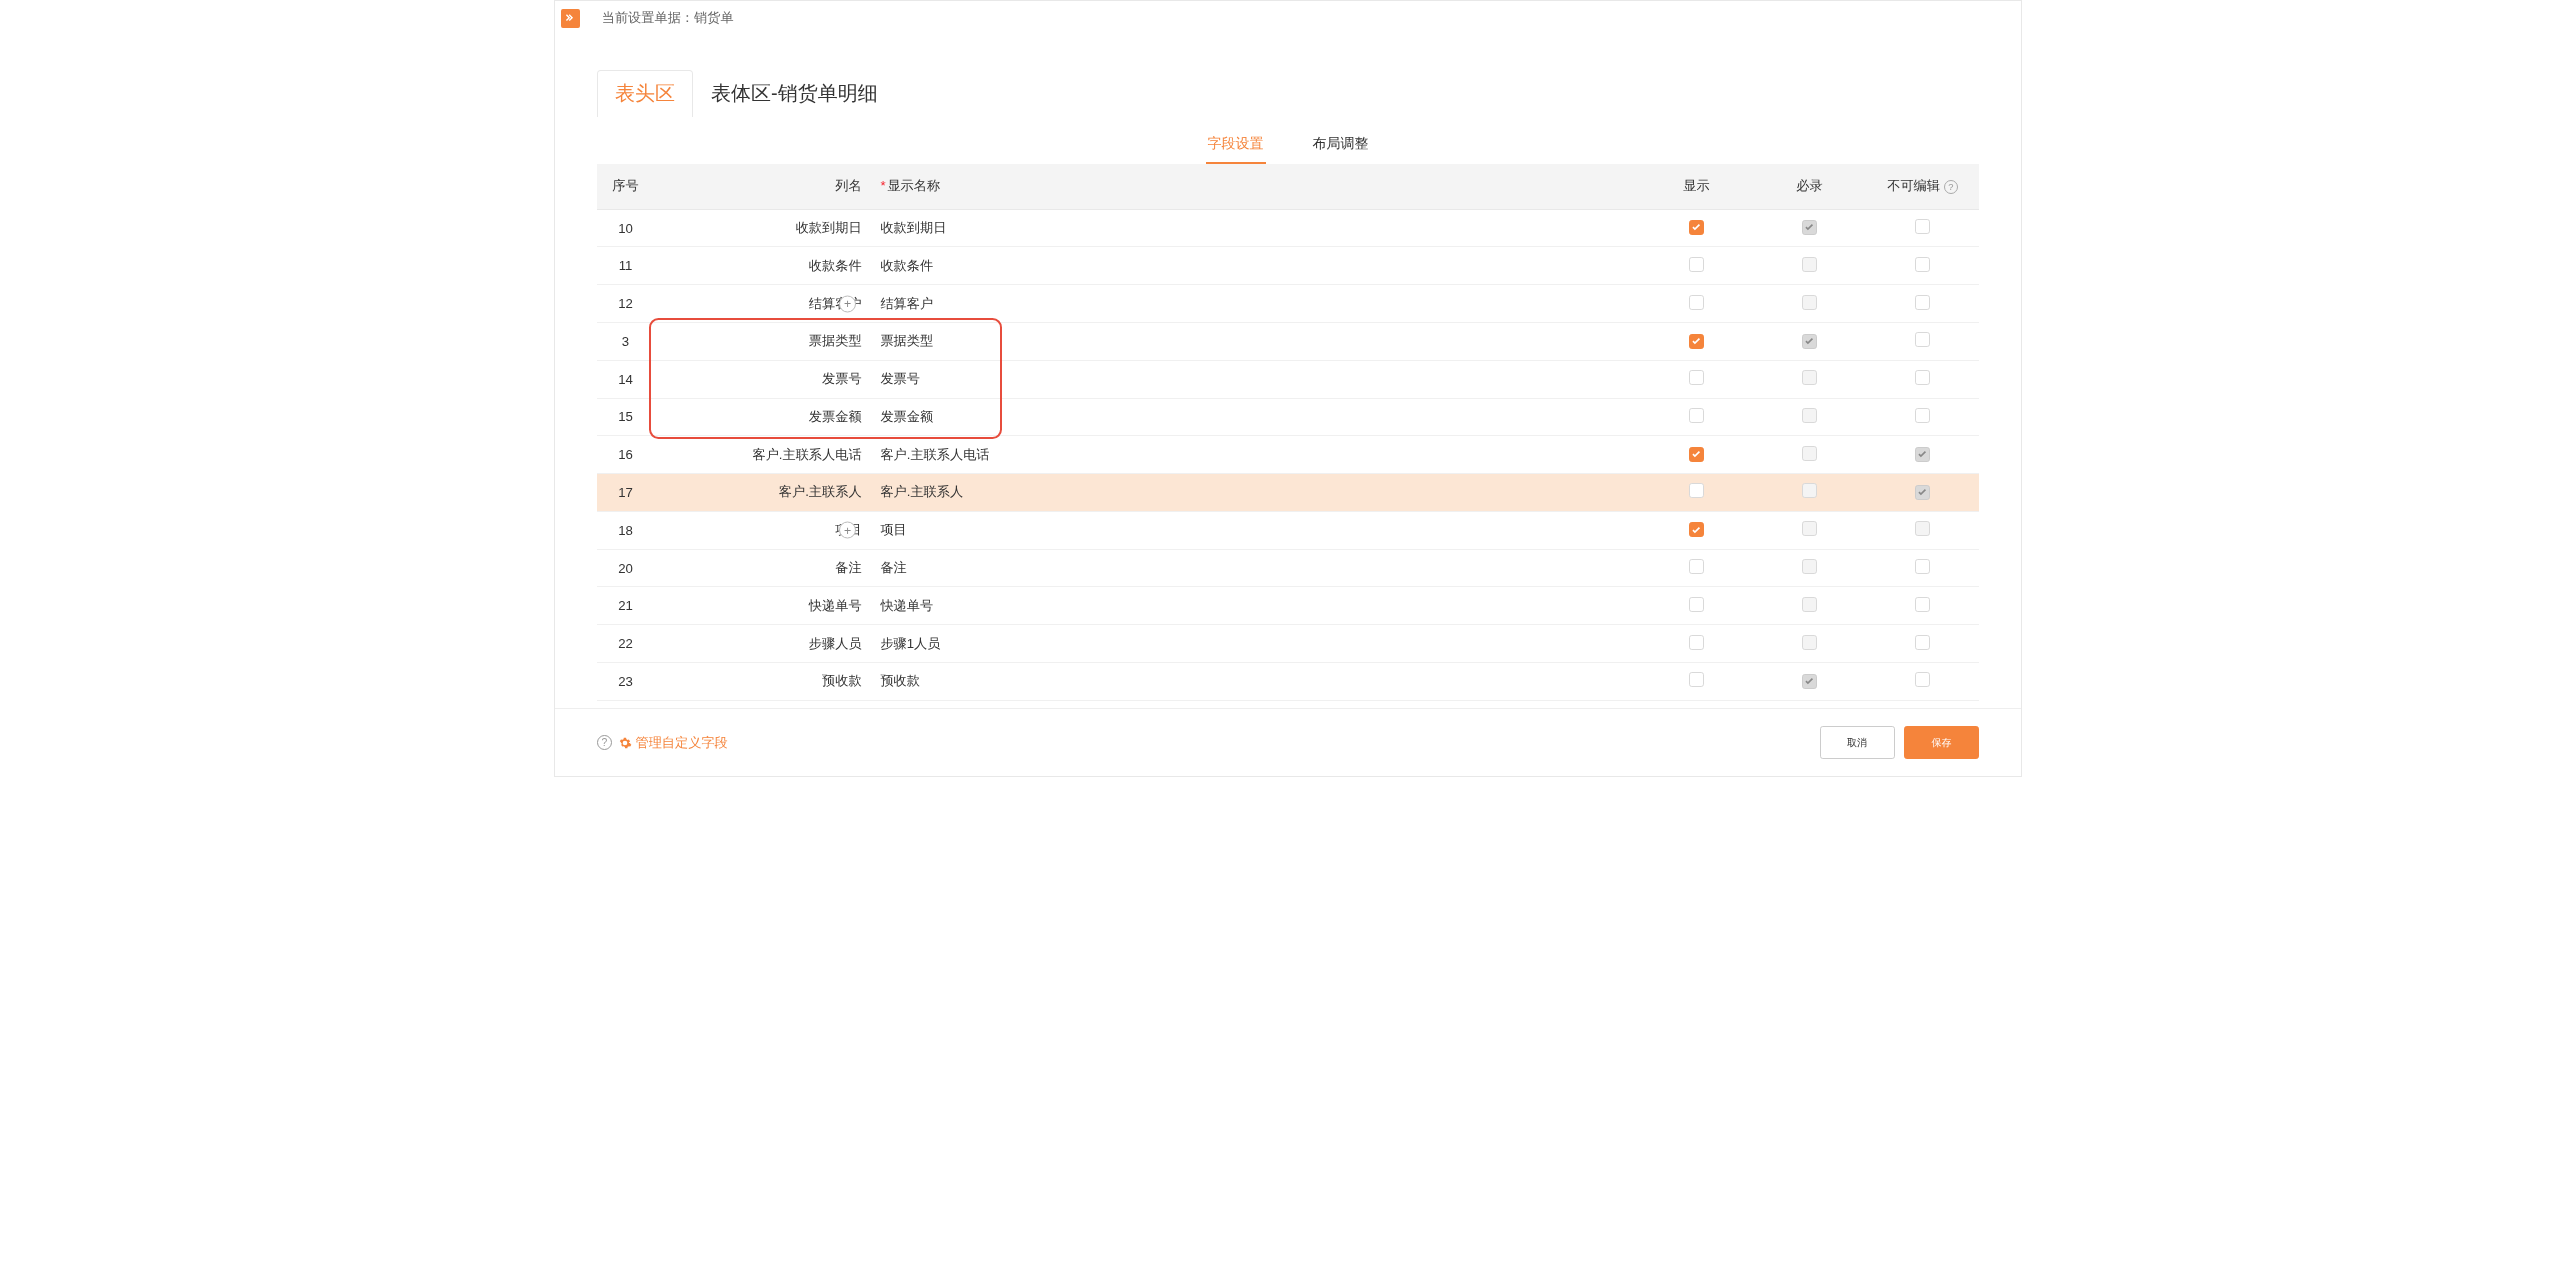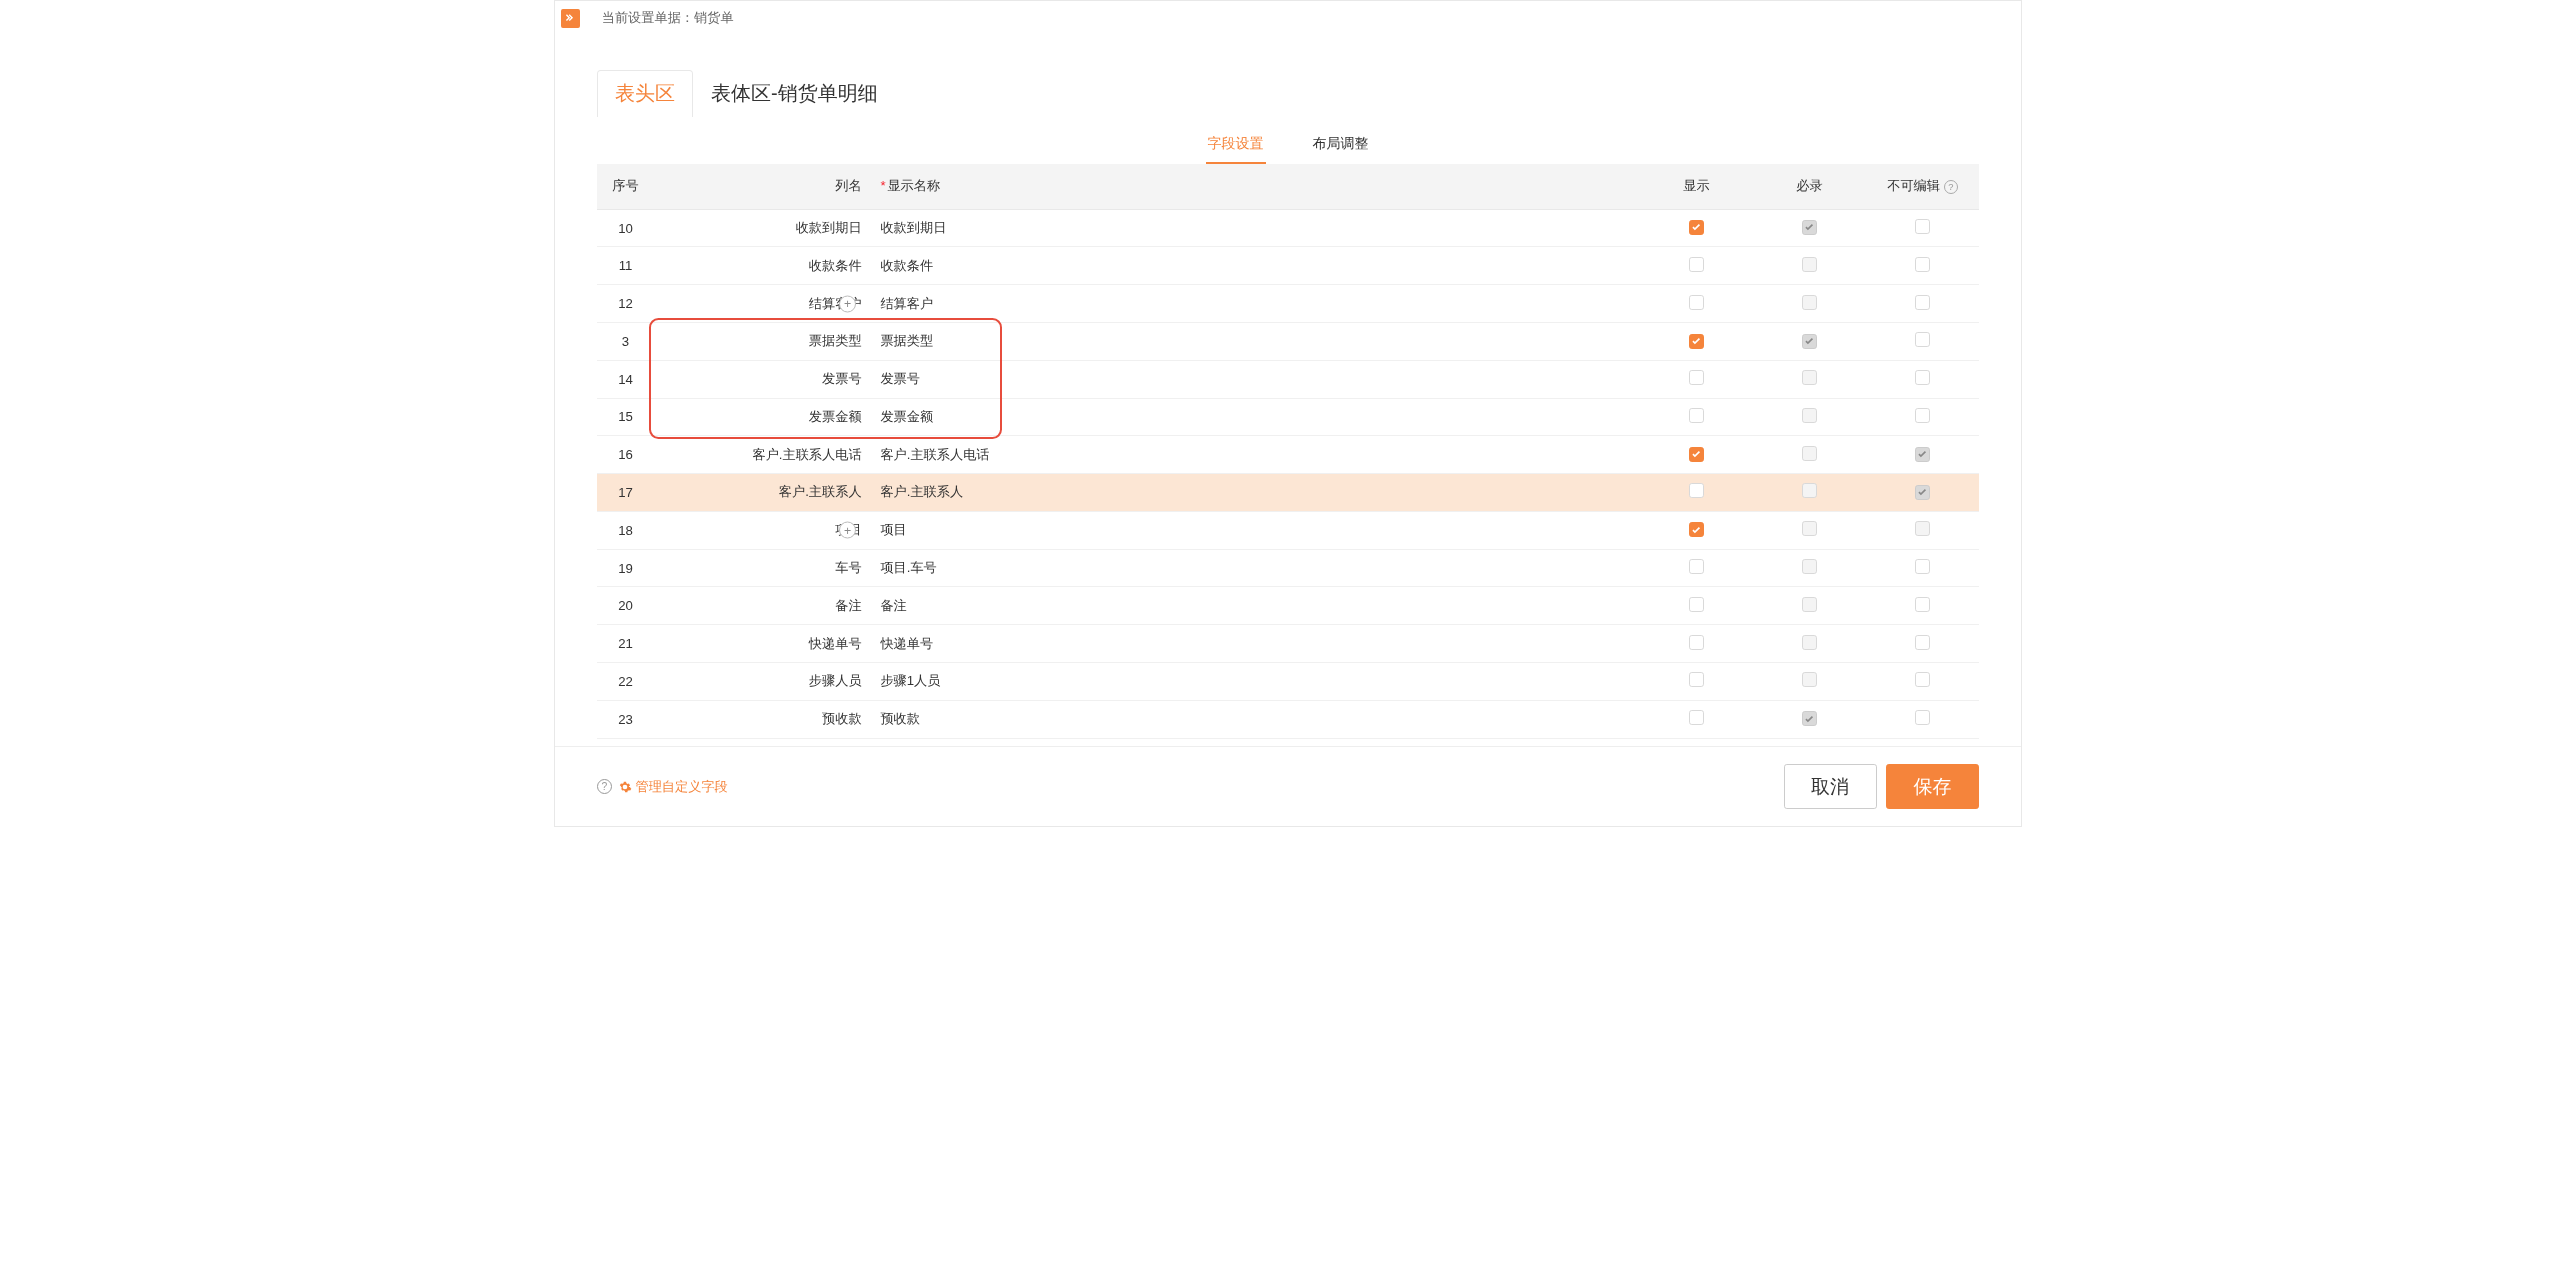--- a/index.html
+++ b/index.html
@@ -42,21 +42,21 @@
 .chk.disabled.checked svg path { stroke: #888; }
 
 .red-box { position: absolute; border: 2.8px solid #e74c3c; border-radius: 9.4px; pointer-events: none; }
 
 .footer { display: flex; align-items: center; padding: 17px 42px; border-top: 0.9px solid #eee; margin-top: 7.6px; }
 .help-icon { width: 15px; height: 15px; border: 0.9px solid #999; border-radius: 50%; display: inline-flex; align-items: center; justify-content: center; font-size: 10.4px; color: #999; margin-right: 5.7px; }
 .gear-icon { color: #f5843b; margin-right: 3.8px; display: inline-flex; }
 .gear-icon svg { width: 14px; height: 14px; }
 .manage-link { color: #f5843b; cursor: pointer; font-size: 13.2px; display: inline-flex; align-items: center; }
 .footer-spacer { flex: 1; }
-.btn { padding: 8.5px 26.5px; border-radius: 2.8px; font-size: 19px; cursor: pointer; margin-left: 9.4px; }
+.btn { padding: 8.5px 26.5px; border-radius: 2.8px; font-size: 10px; cursor: pointer; margin-left: 9.4px; }
 .btn-cancel { border: 0.9px solid #ccc; background: #fff; color: #333; }
 .btn-save { border: 0.9px solid #f5843b; background: #f5843b; color: #fff; }
 
 th .help-q { display: inline-flex; width: 14px; height: 14px; border: 0.9px solid #aaa; border-radius: 50%; align-items: center; justify-content: center; font-size: 9.4px; color: #999; margin-left: 3.8px; }
 </style>
 </head>
 <body>
 
 <div class="page">
 
@@ -189,28 +189,20 @@
             <td class="col-seq">18</td>
             <td class="col-name">项目<span class="plus-btn">+</span></td>
             <td class="col-display">项目</td>
             <td class="col-chk"><span class="chk checked">
                 <svg viewBox="0 0 16 16">
                   <path d="M3 8l3 3 7-7"></path>
                 </svg>
               </span></td>
             <td class="col-chk"><span class="chk disabled"></span></td>
             <td class="col-chk"><span class="chk disabled"></span></td>
-          </tr>
-          <tr>
-            <td class="col-seq">19</td>
-            <td class="col-name">车号</td>
-            <td class="col-display">项目.车号</td>
-            <td class="col-chk"><span class="chk"></span></td>
-            <td class="col-chk"><span class="chk disabled"></span></td>
-            <td class="col-chk"><span class="chk"></span></td>
           </tr>
           <tr>
             <td class="col-seq">20</td>
             <td class="col-name">备注</td>
             <td class="col-display">备注</td>
             <td class="col-chk"><span class="chk"></span></td>
             <td class="col-chk"><span class="chk disabled"></span></td>
             <td class="col-chk"><span class="chk"></span></td>
           </tr>
           <tr>

